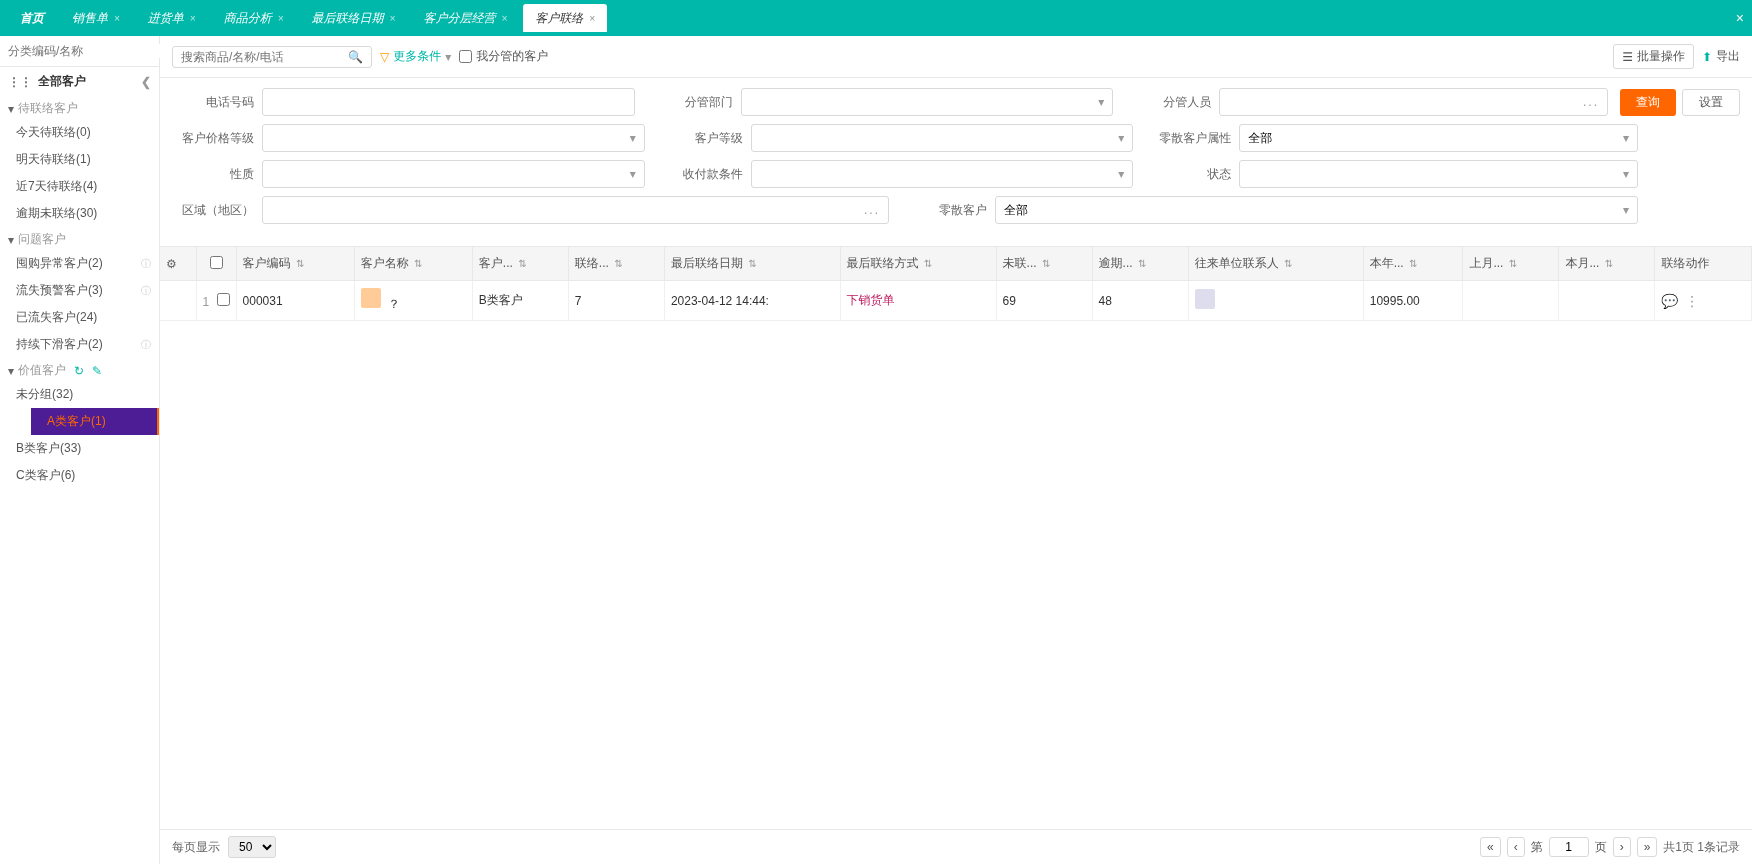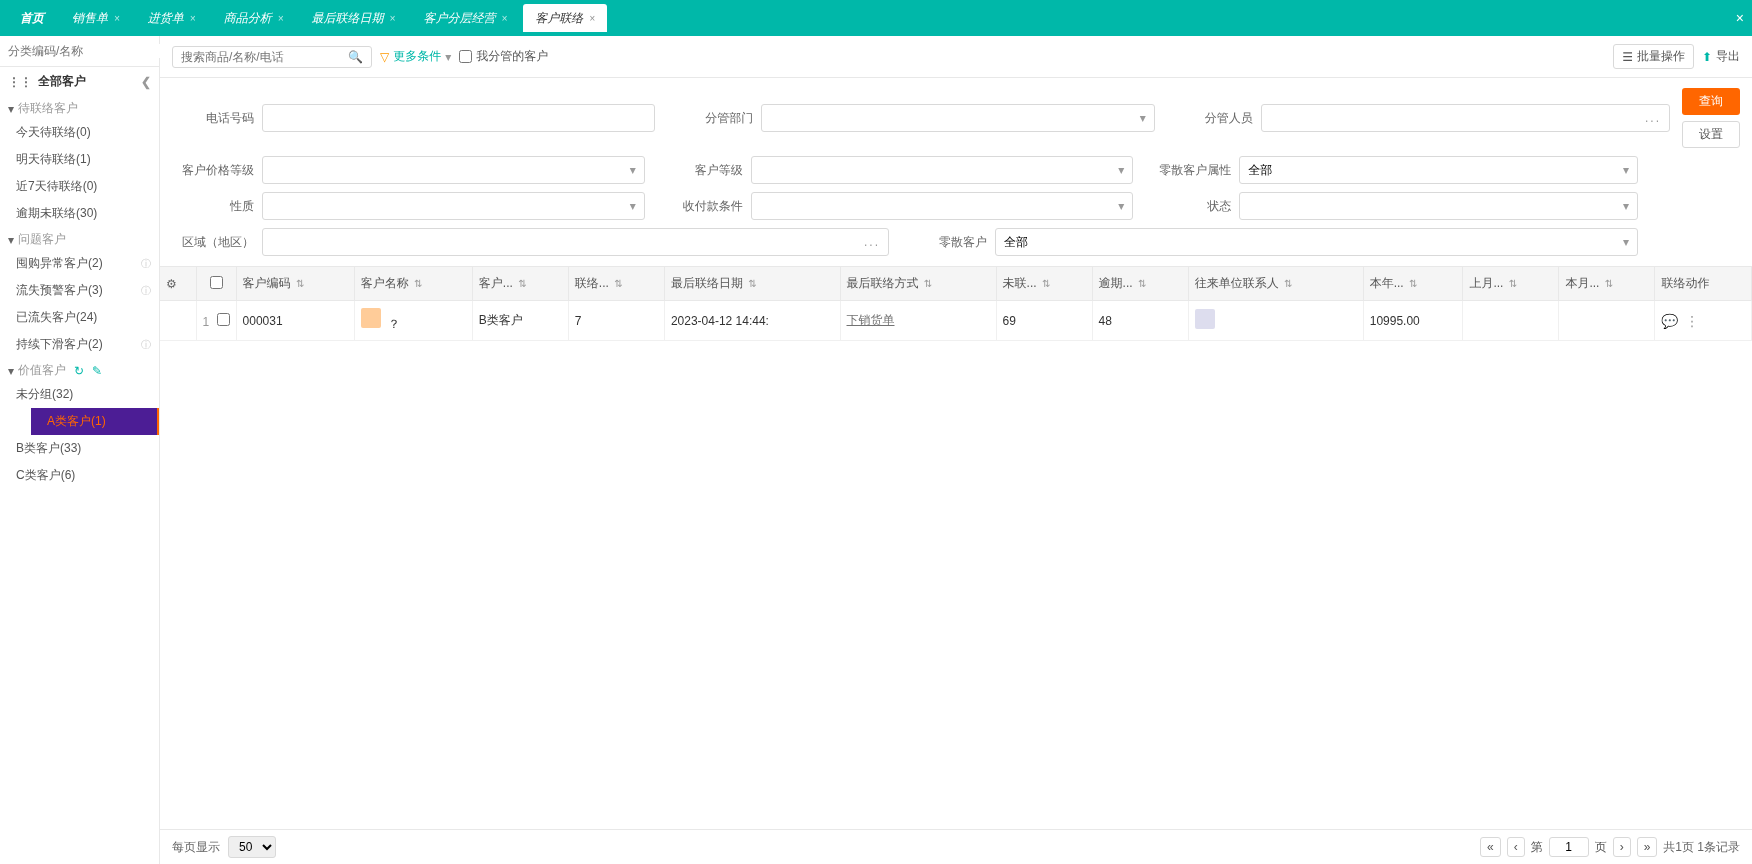--- a/index.html
+++ b/index.html
@@ -148,21 +148,21 @@
       background: white;
       padding: 10px 12px;
       border-bottom: 1px solid #e8e8e8;
     }
     .filter-row {
       display: flex;
       align-items: center;
       gap: 0;
       margin-bottom: 8px;
     }
-    .filter-row:last-child { margin-bottom: 0; }
+    .filter-row:last-child { margin-bottom: 12px; }
     .filter-field {
       display: flex;
       align-items: center;
       flex: 1;
       min-width: 0;
     }
     .filter-label {
       color: #666;
       white-space: nowrap;
       min-width: 90px;
@@ -179,23 +179,24 @@
       justify-content: space-between;
       cursor: pointer;
       background: white;
       min-height: 28px;
     }
     .filter-input-wrap input { border: none; outline: none; flex: 1; }
     .filter-input-wrap .chevron { color: #999; }
     .filter-input-wrap .dots { color: #999; letter-spacing: 2px; }
     .filter-action-col {
       display: flex;
-      flex-direction: column;
+      flex-direction: row;
       gap: 6px;
       margin-left: 12px;
+      align-items: center;
     }
     .btn-query {
       background: #ff6600;
       color: white;
       border: none;
       padding: 5px 16px;
       border-radius: 3px;
       cursor: pointer;
       font-size: 12px;
     }
@@ -230,21 +231,21 @@
       position: relative;
     }
     th .col-sort { color: #999; font-size: 10px; margin-left: 2px; }
     td {
       padding: 7px 6px;
       color: #333;
       border-bottom: 1px solid #f0f0f0;
       border-right: 1px solid #f0f0f0;
       white-space: nowrap;
     }
-    .link-text { color: #737373; text-decoration: underline; cursor: pointer; }
+    .link-text { color: #be185d; cursor: pointer; }
 
     
     .bottom-bar {
       background: white;
       border-top: 1px solid #e8e8e8;
       padding: 6px 12px;
       display: flex;
       align-items: center;
       gap: 8px;
     }
@@ -344,21 +345,21 @@
         <span class="triangle">▾</span>
         <span>待联络客户</span>
       </div>
       <div class="sidebar-item">
         <span>今天待联络(0)</span>
       </div>
       <div class="sidebar-item">
         <span>明天待联络(1)</span>
       </div>
       <div class="sidebar-item">
-        <span>近7天待联络(0)</span>
+        <span>近7天待联络(4)</span>
       </div>
       <div class="sidebar-item">
         <span>逾期未联络(30)</span>
       </div>
 
       <div class="sidebar-section-label">
         <span class="triangle">▾</span>
         <span>问题客户</span>
       </div>
       <div class="sidebar-item">

